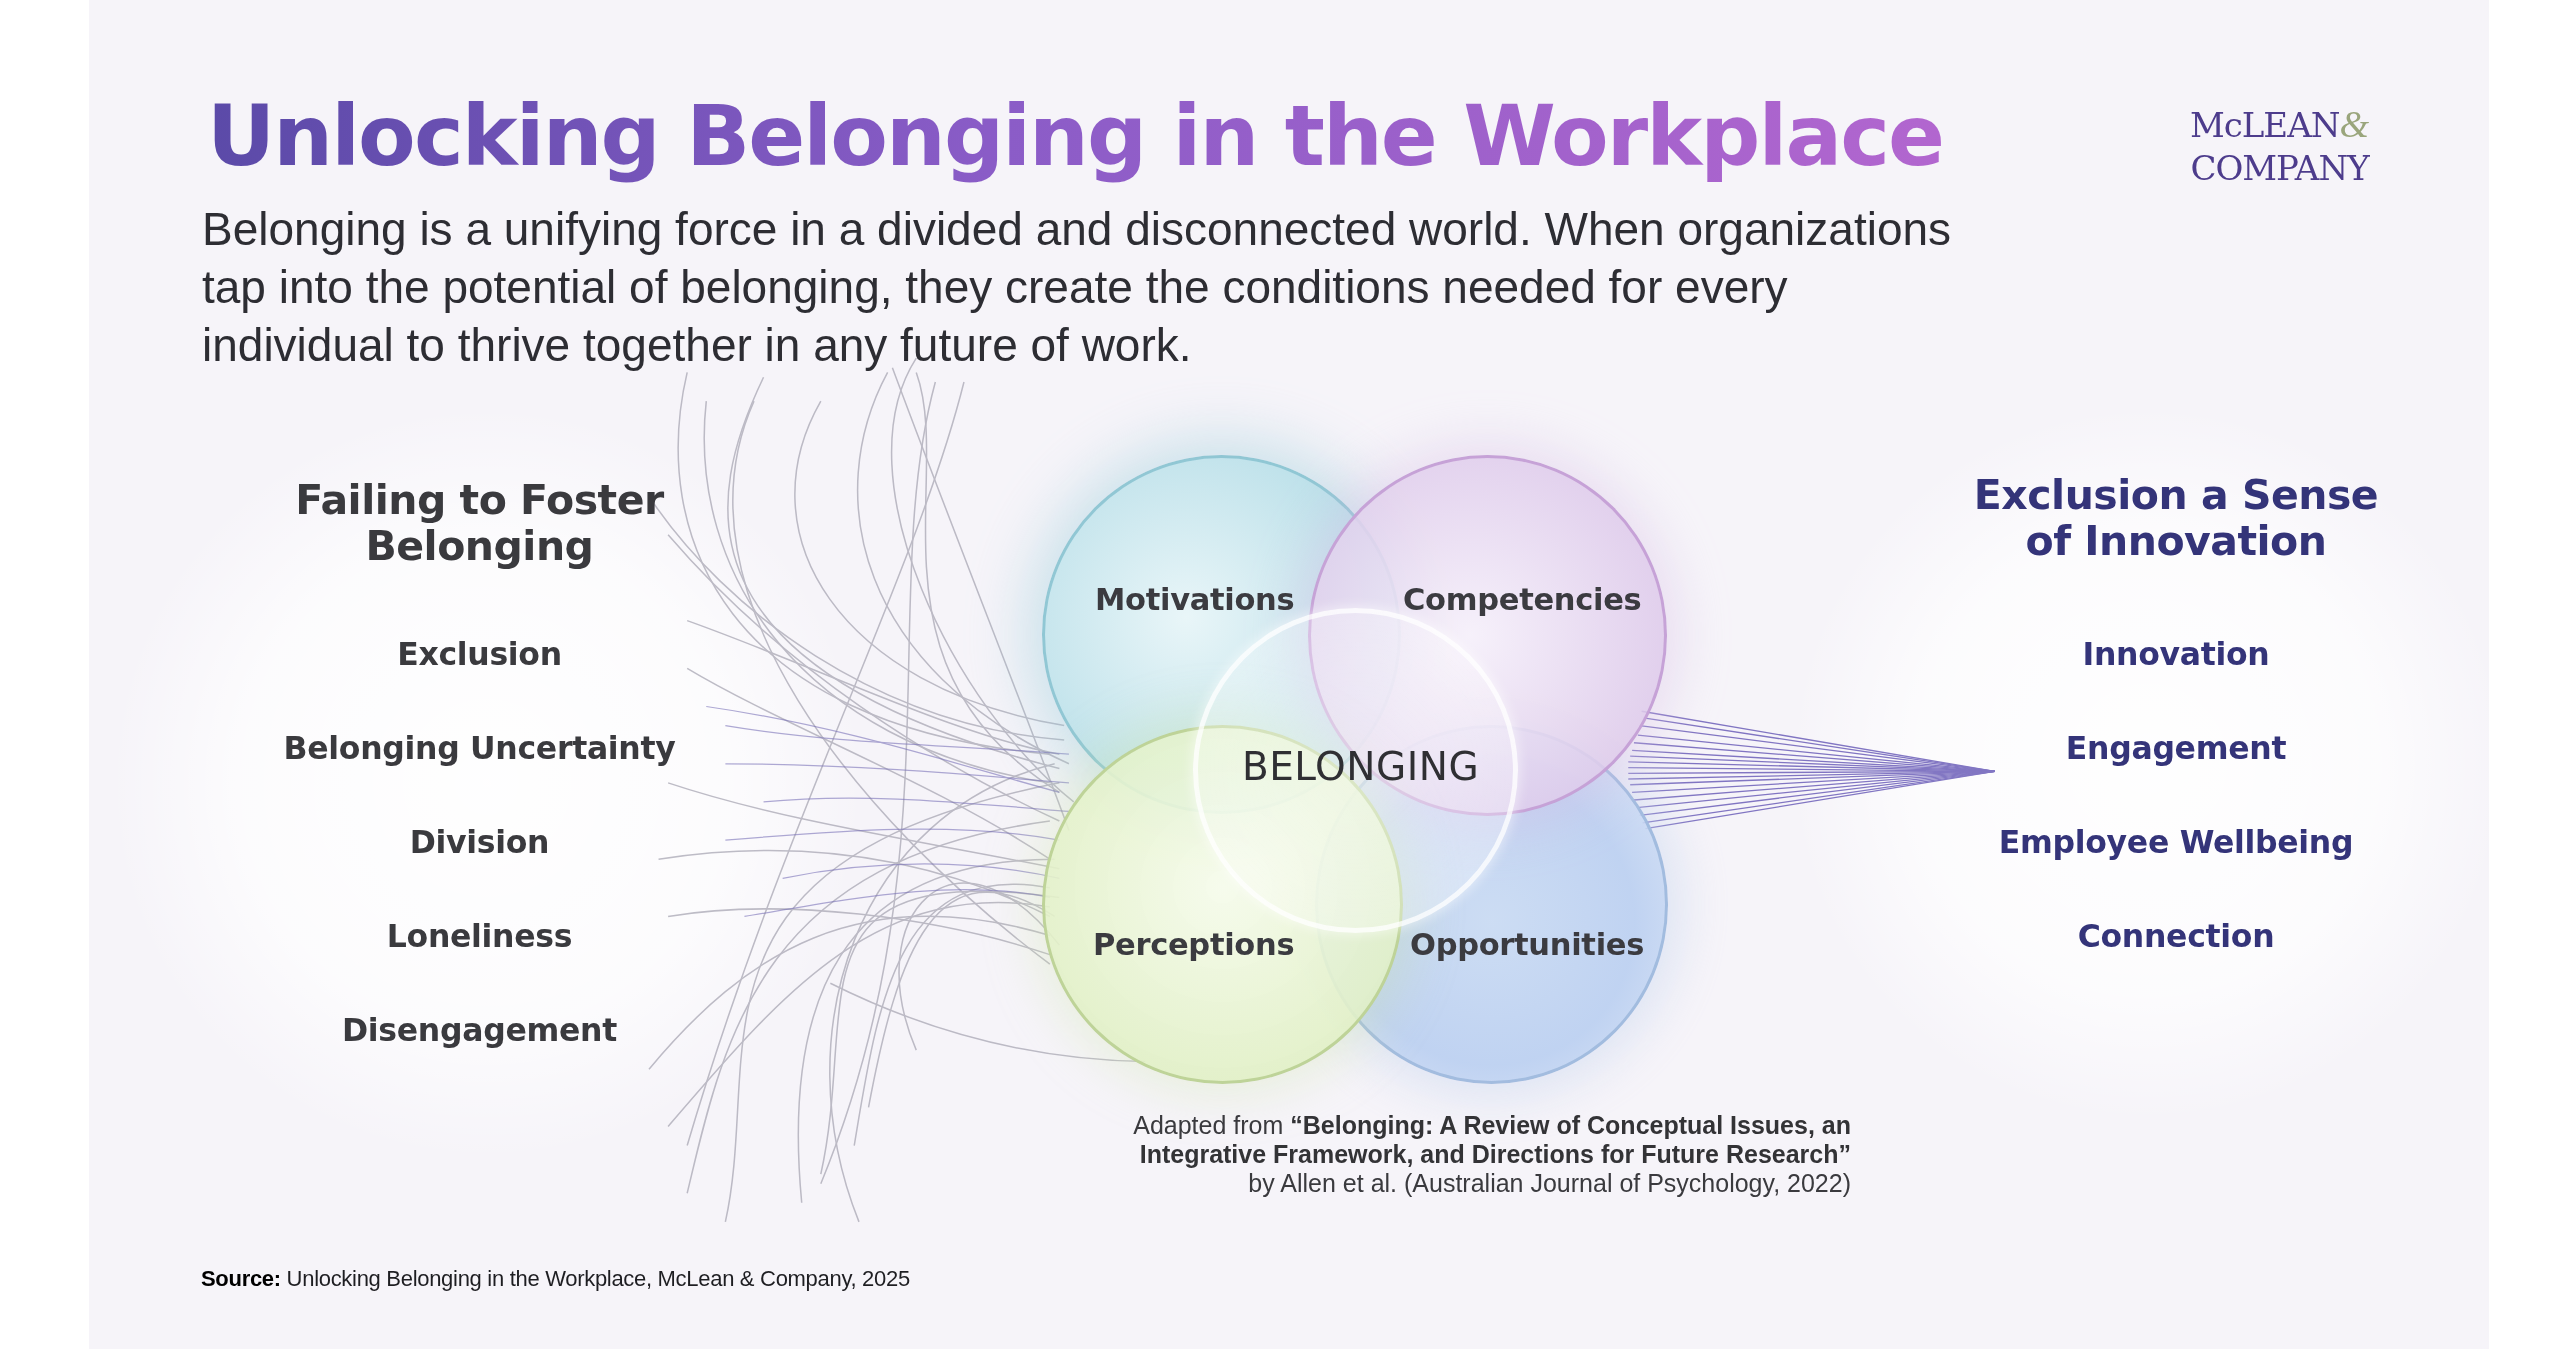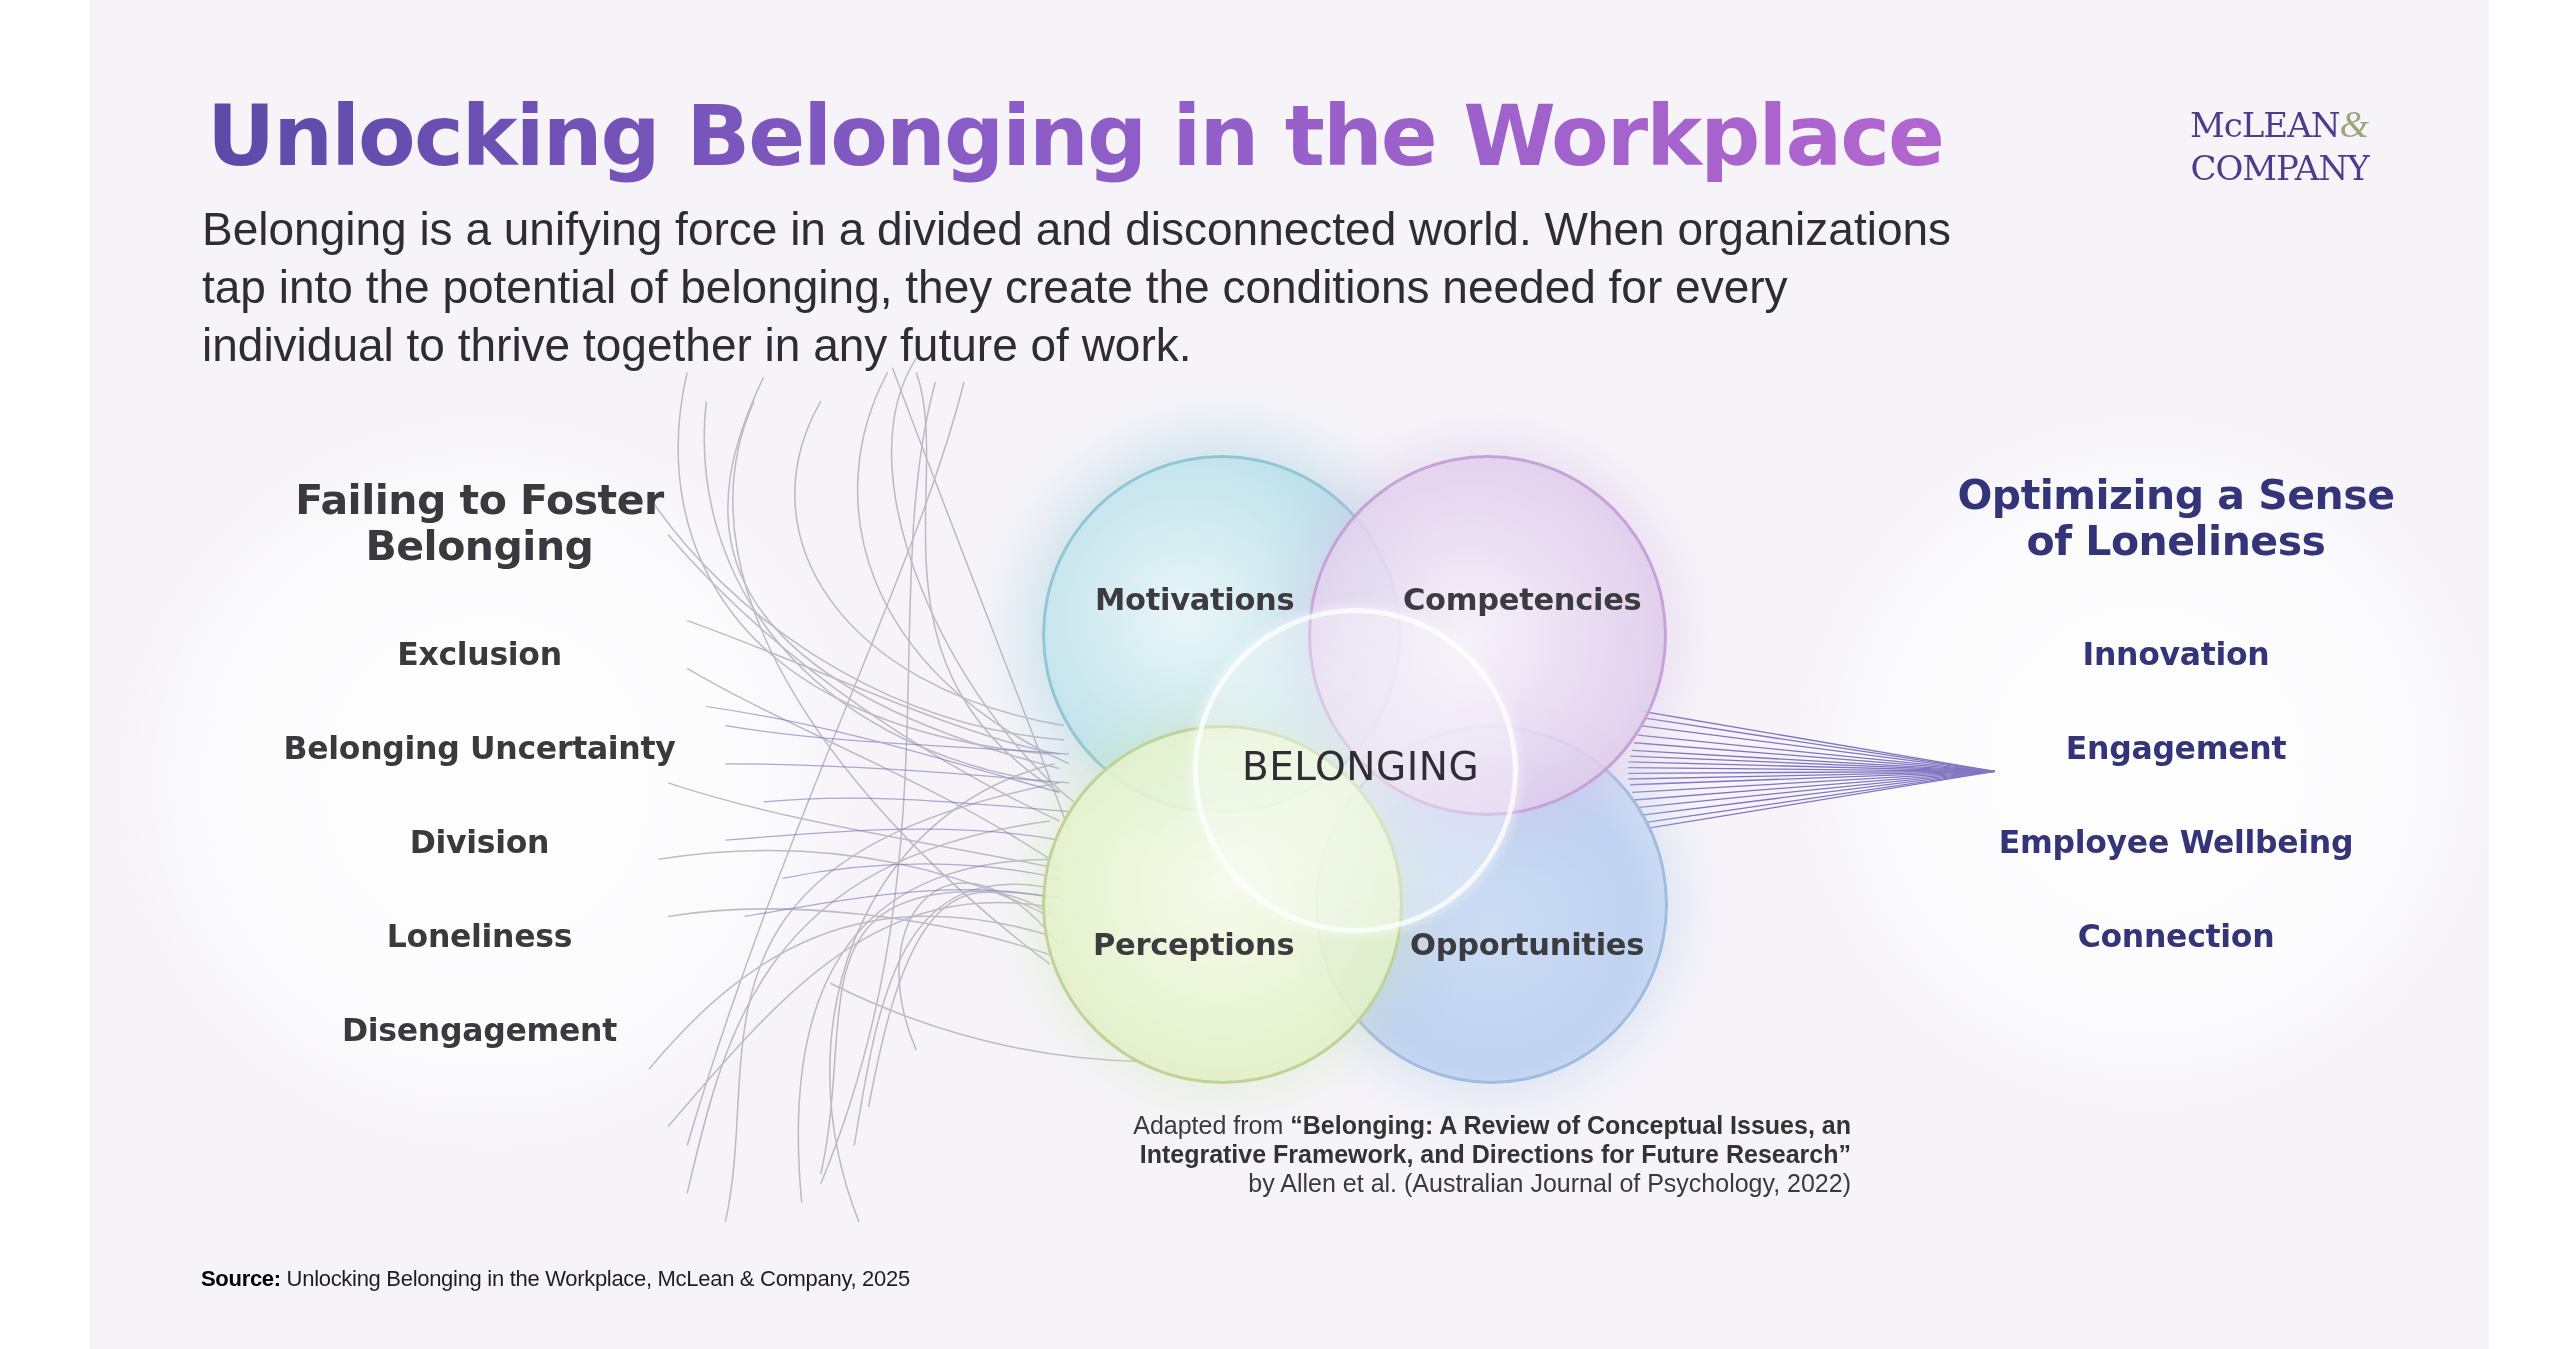--- a/index.html
+++ b/index.html
@@ -190,22 +190,22 @@
     <li>Exclusion</li>
     <li>Belonging Uncertainty</li>
     <li>Division</li>
     <li>Loneliness</li>
     <li>Disengagement</li>
   </ul>
 </div>
 
 <div class="col col-right">
   <h2>
-    <span>Optimizing a Sense</span><br>
-    <span>of Loneliness</span>
+    <span>Exclusion a Sense</span><br>
+    <span>of Innovation</span>
   </h2>
   <ul>
     <li>Innovation</li>
     <li>Engagement</li>
     <li>Employee Wellbeing</li>
     <li>Connection</li>
   </ul>
 </div>
 
 <div class="circle c-opp"></div>

